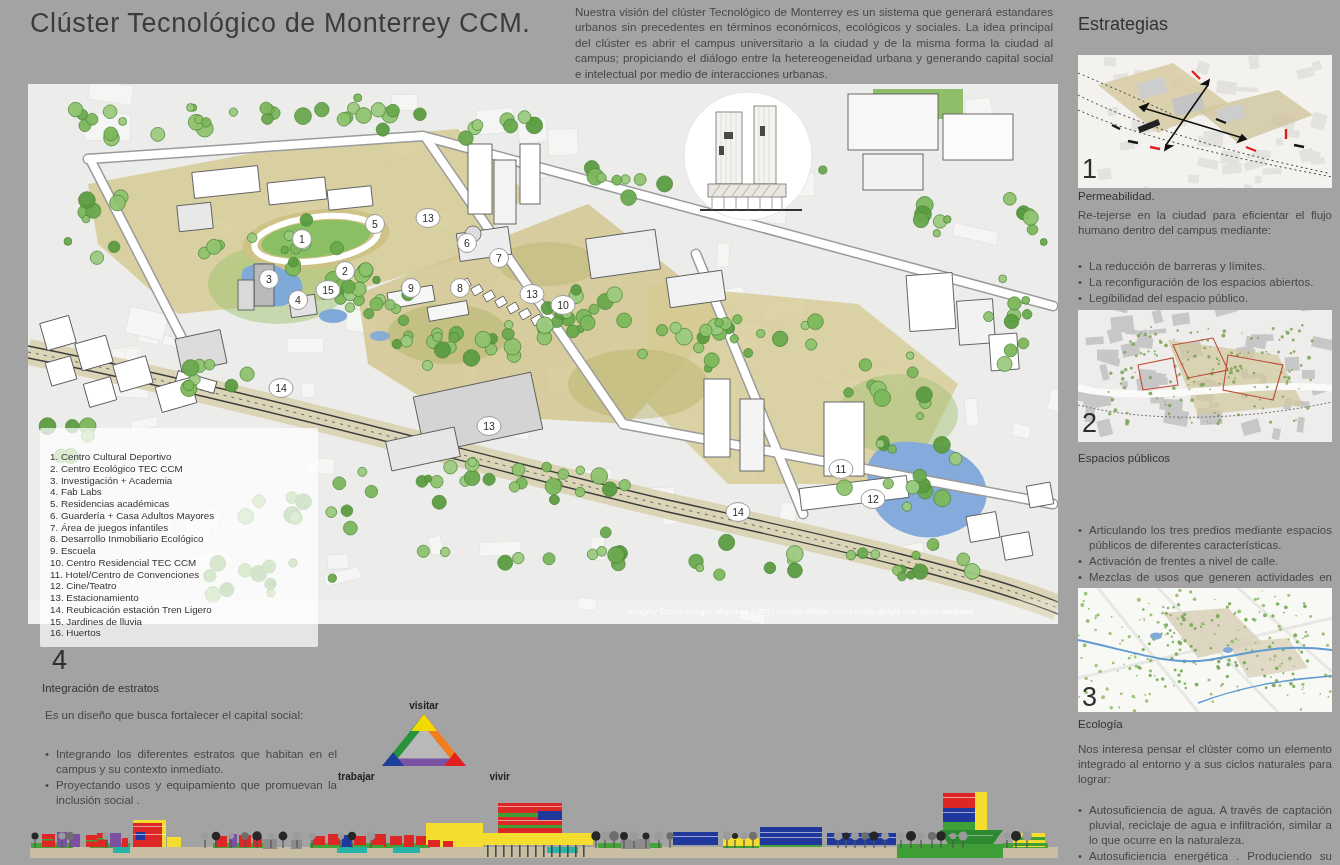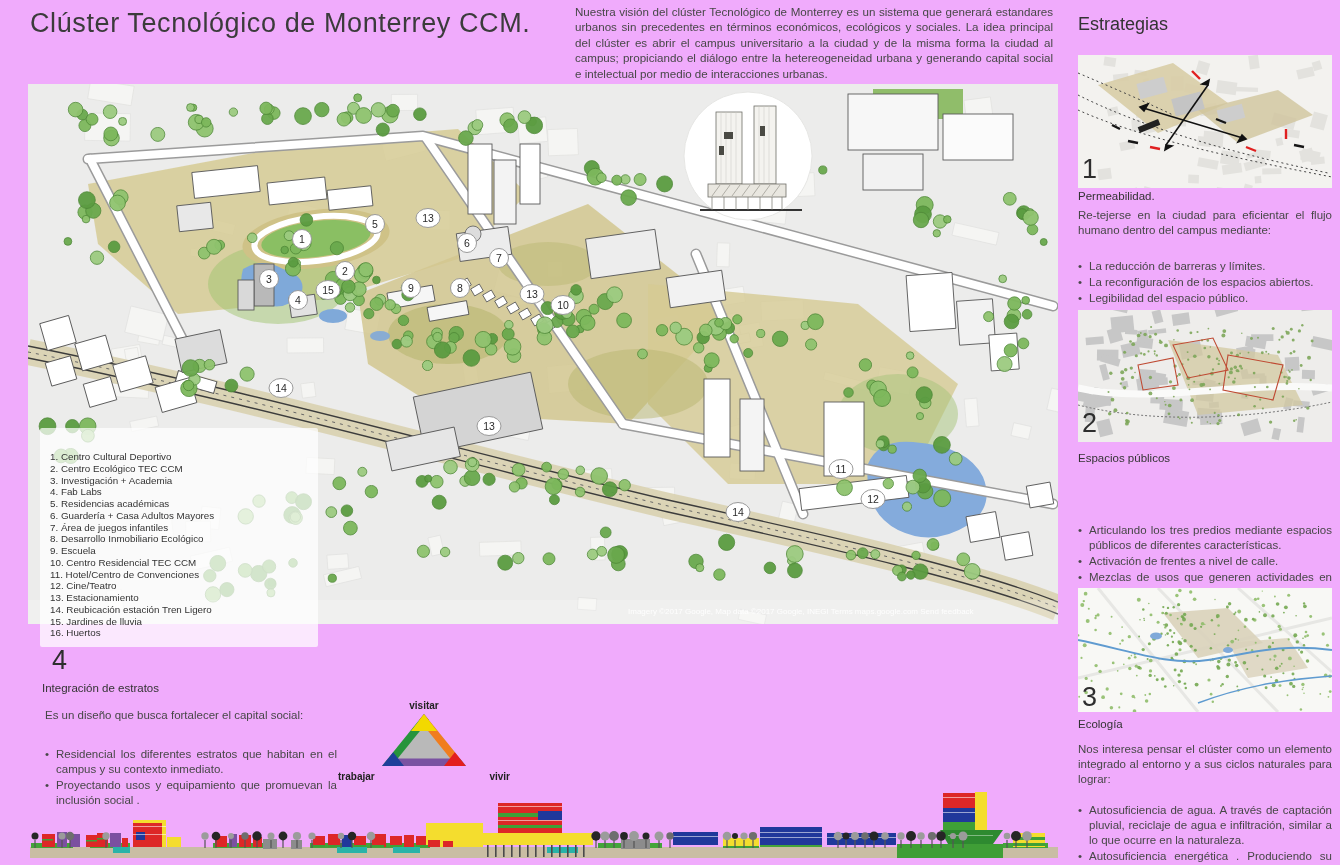--- a/index.html
+++ b/index.html
@@ -1,16 +1,16 @@
 <!DOCTYPE html>
 <html><head>
 <meta charset="utf-8">
 <style>
   html,body{margin:0;padding:0;background:#fff;}
-  #poster{position:relative;width:1340px;height:865px;background:#f0abfc;overflow:hidden;
+  #poster{position:relative;width:1340px;height:865px;background:#a3a3a3;overflow:hidden;
           font-family:"Liberation Sans", sans-serif;color:#3d3d3d;}
   .abs{position:absolute;}
   .title{font-size:27px;letter-spacing:.6px;color:#3b3b3b;font-weight:400;}
   .intro{width:478px;font-size:11.6px;line-height:1.33;text-align:justify;color:#474747;}
   .colhead{font-size:18px;color:#333;}
   .bignum{font-size:27px;color:#2e2e2e;}
   .caption{font-size:11.5px;color:#333;}
   .body-txt{width:254px;font-size:11.5px;line-height:1.3;text-align:justify;color:#474747;}
   ul.blts{margin:15px 0 0;padding:0;}
   ul.blts li{list-style:none;position:relative;padding-left:11px;margin:0 0 1px;
@@ -1249,21 +1249,21 @@
 <div class="abs body-txt" style="left:1078px;top:742px;">Nos interesa pensar el clúster como un elemento integrado al entorno y a sus ciclos naturales para lograr:</div>
 <ul class="abs blts" style="left:1078px;top:788px;width:254px;">
       <li>Autosuficiencia de agua. A través de captación pluvial, reciclaje de agua e infiltración, similar a lo que ocurre en la naturaleza.</li>
       <li>Autosuficiencia energética . Produciendo su propia energía eléctrica y térmica; minimizando el consumo de energía.</li>
     </ul>
 
 <div class="abs bignum" style="left:52px;top:645px;">4</div>
 <div class="abs caption" style="left:42px;top:682px;">Integración de estratos</div>
 <div class="abs body-txt" style="left:45px;top:708px;width:300px;text-align:left;">Es un diseño que busca fortalecer  el capital social:</div>
 <ul class="abs blts" style="left:45px;top:732px;width:292px;">
-      <li>Residencial los diferentes estratos que habitan en el campus y su contexto inmediato.</li>
+      <li>Integrando los diferentes estratos que habitan en el campus y su contexto inmediato.</li>
       <li>Proyectando usos y equipamiento que promuevan la inclusión social .</li>
     </ul>
 
 <svg class="abs" style="left:336px;top:700px;" width="176" height="86" viewBox="0 0 176 86">
   <defs>
         <clipPath id="triclip">
           <polygon points="88,14 46,66 130,66"></polygon>
         </clipPath>
       </defs>
   <g clip-path="url(#triclip)">

